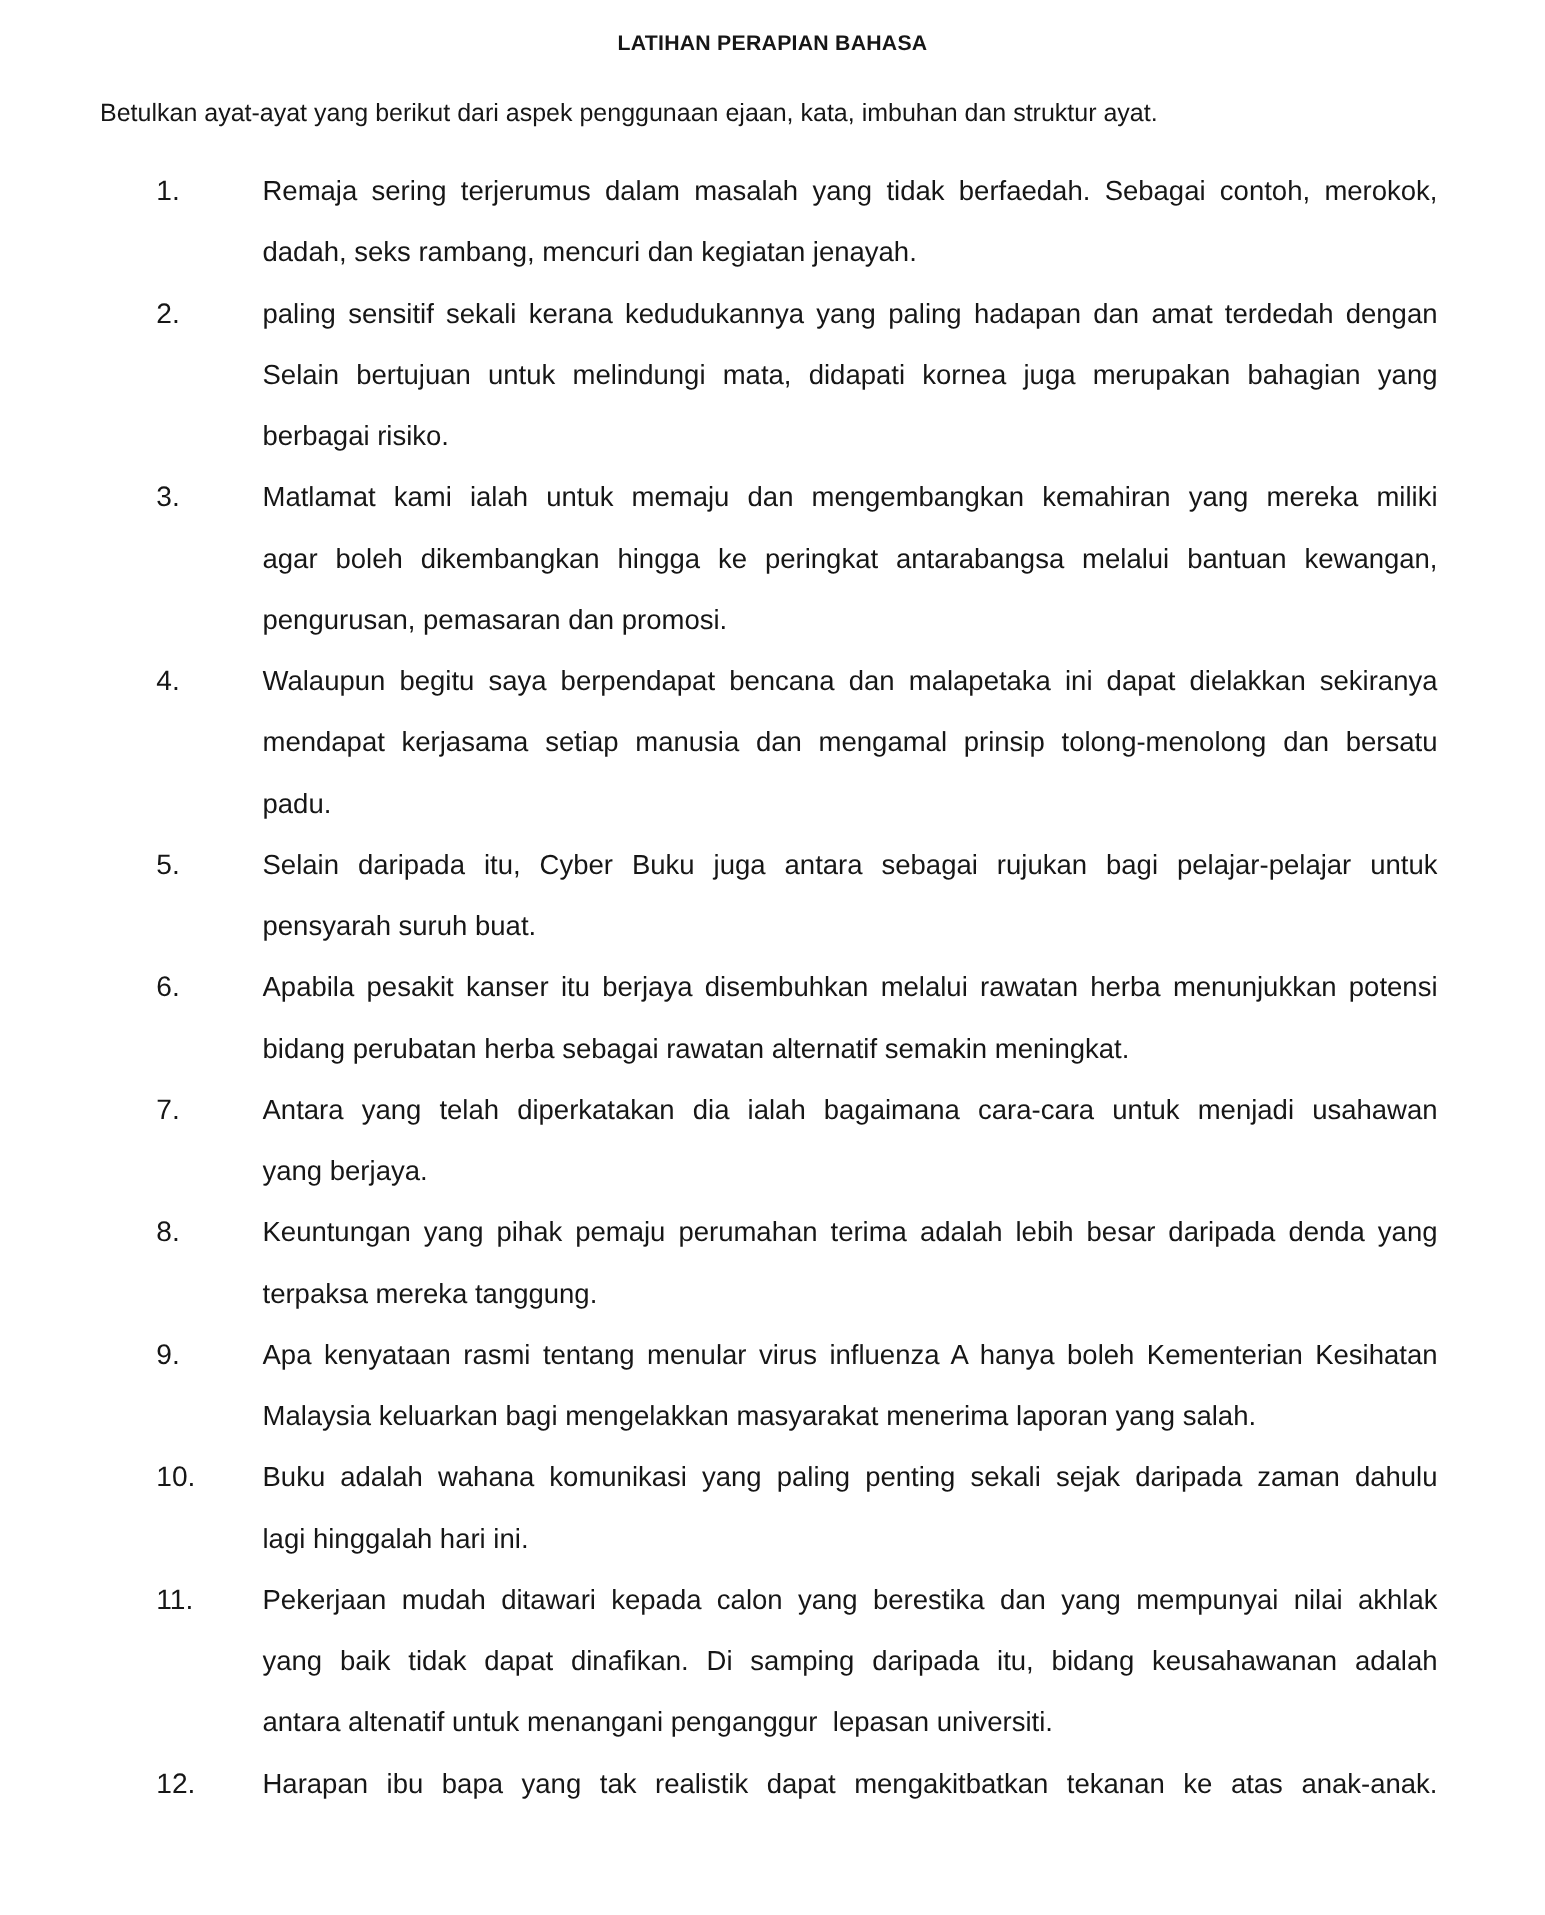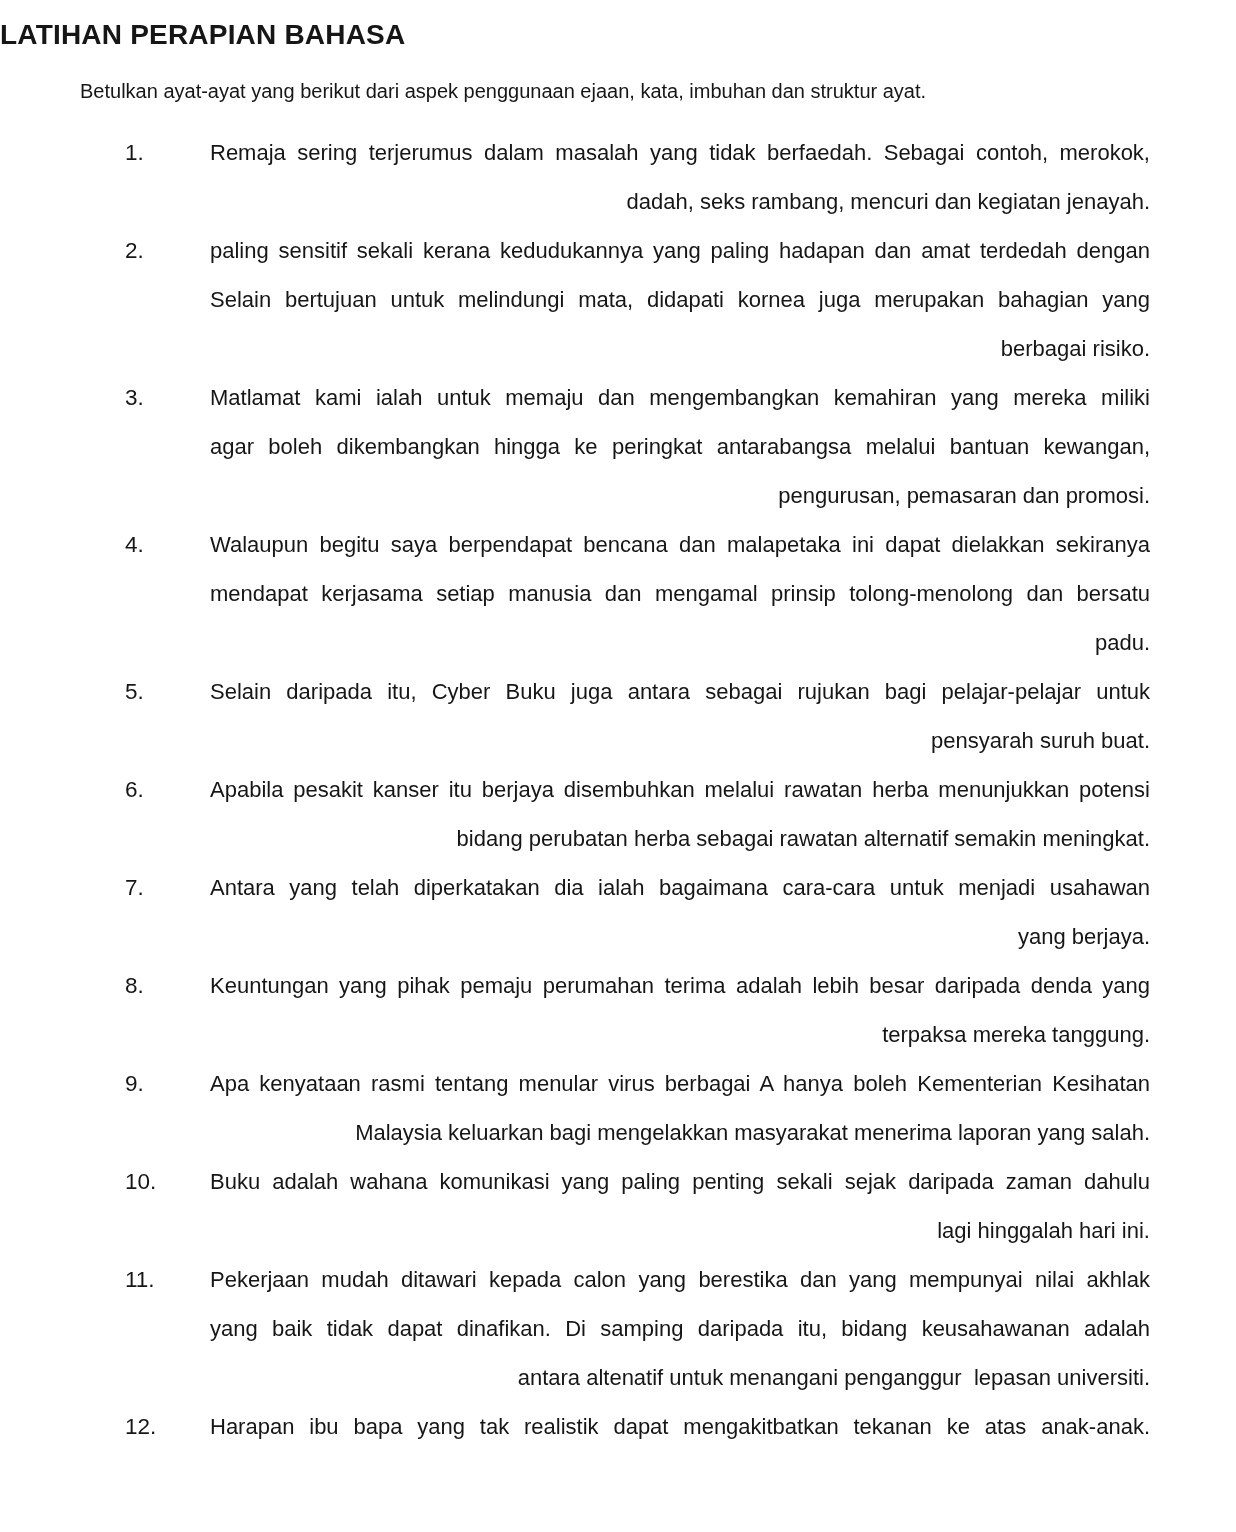--- a/index.html
+++ b/index.html
@@ -14,23 +14,24 @@
     font-family: "Liberation Sans", sans-serif;
     overflow: hidden;
   }
   .page {
     width: 1236px;
     height: 1532px;
     position: relative;
   }
   .title {
     margin: 20px 0 0 0;
-    font-size: 28px;
+    font-size: 17px;
     font-weight: bold;
     line-height: 30px;
+    text-align: center;
     letter-spacing: 0.2px;
   }
   .intro {
     margin: 26px 80px 0 80px;
     font-size: 20px;
     line-height: 30px;
     text-align: left;
   }
   .list {
     margin-top: 21.5px;
@@ -50,21 +51,21 @@
   .body {
     flex: none;
     width: 940px;
     font-size: 22px;
   }
   .line {
     line-height: 49px;
     height: 49px;
     overflow: hidden;
     white-space: pre-wrap;
-    text-align: right;
+    text-align: left;
   }
   .line.j {
     text-align: justify;
     text-align-last: justify;
   }
 </style>
 </head>
 <body style="background: rgb(255, 255, 255); color: rgb(22, 22, 22);">
 
 <div class="page">
@@ -126,21 +127,21 @@
       <div class="item">
         <div class="num">8.</div>
         <div class="body">
           <div class="line j">Keuntungan yang pihak pemaju perumahan terima adalah lebih besar daripada denda yang</div>
           <div class="line">terpaksa mereka tanggung.</div>
         </div>
       </div>
       <div class="item">
         <div class="num">9.</div>
         <div class="body">
-          <div class="line j">Apa kenyataan rasmi tentang menular virus berbagai A hanya boleh Kementerian Kesihatan</div>
+          <div class="line j">Apa kenyataan rasmi tentang menular virus influenza A hanya boleh Kementerian Kesihatan</div>
           <div class="line">Malaysia keluarkan bagi mengelakkan masyarakat menerima laporan yang salah.</div>
         </div>
       </div>
       <div class="item">
         <div class="num">10.</div>
         <div class="body">
           <div class="line j">Buku adalah wahana komunikasi yang paling penting sekali sejak daripada zaman dahulu</div>
           <div class="line">lagi hinggalah hari ini.</div>
         </div>
       </div>

